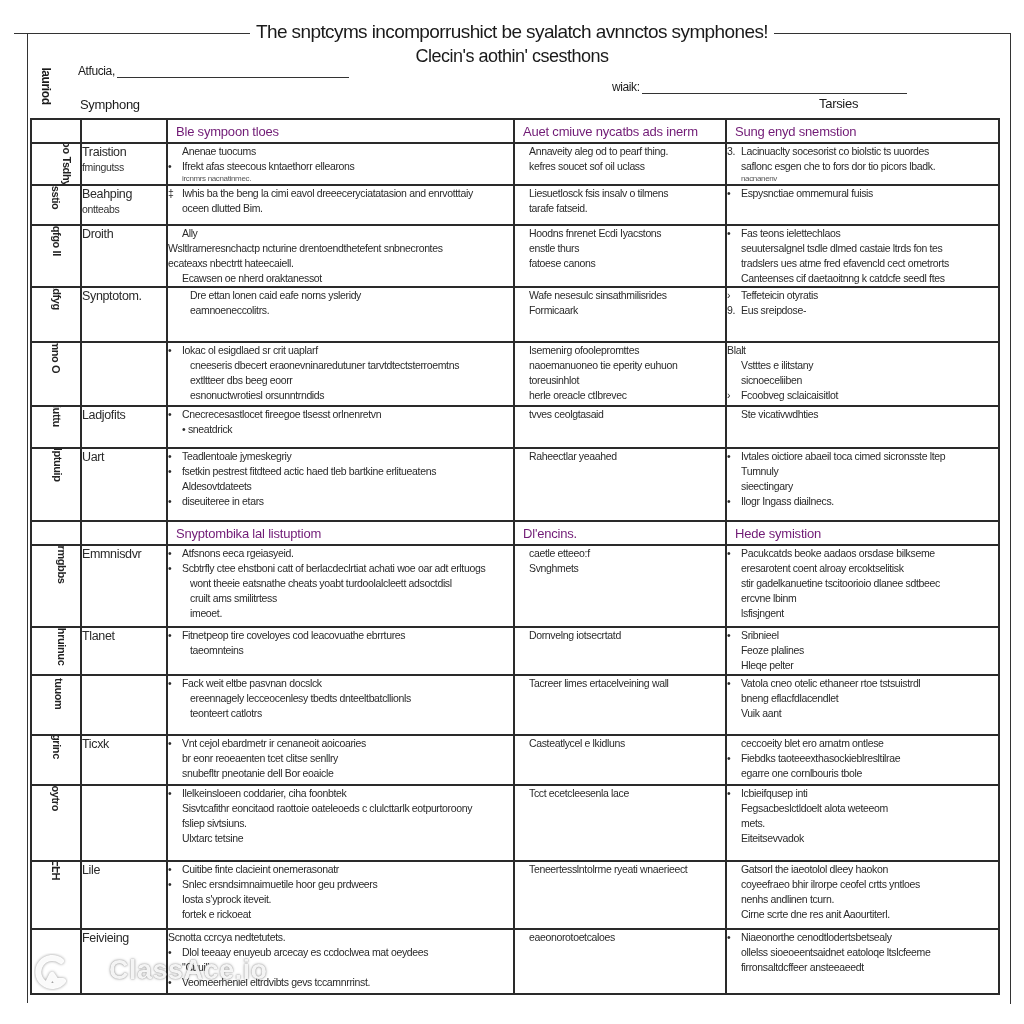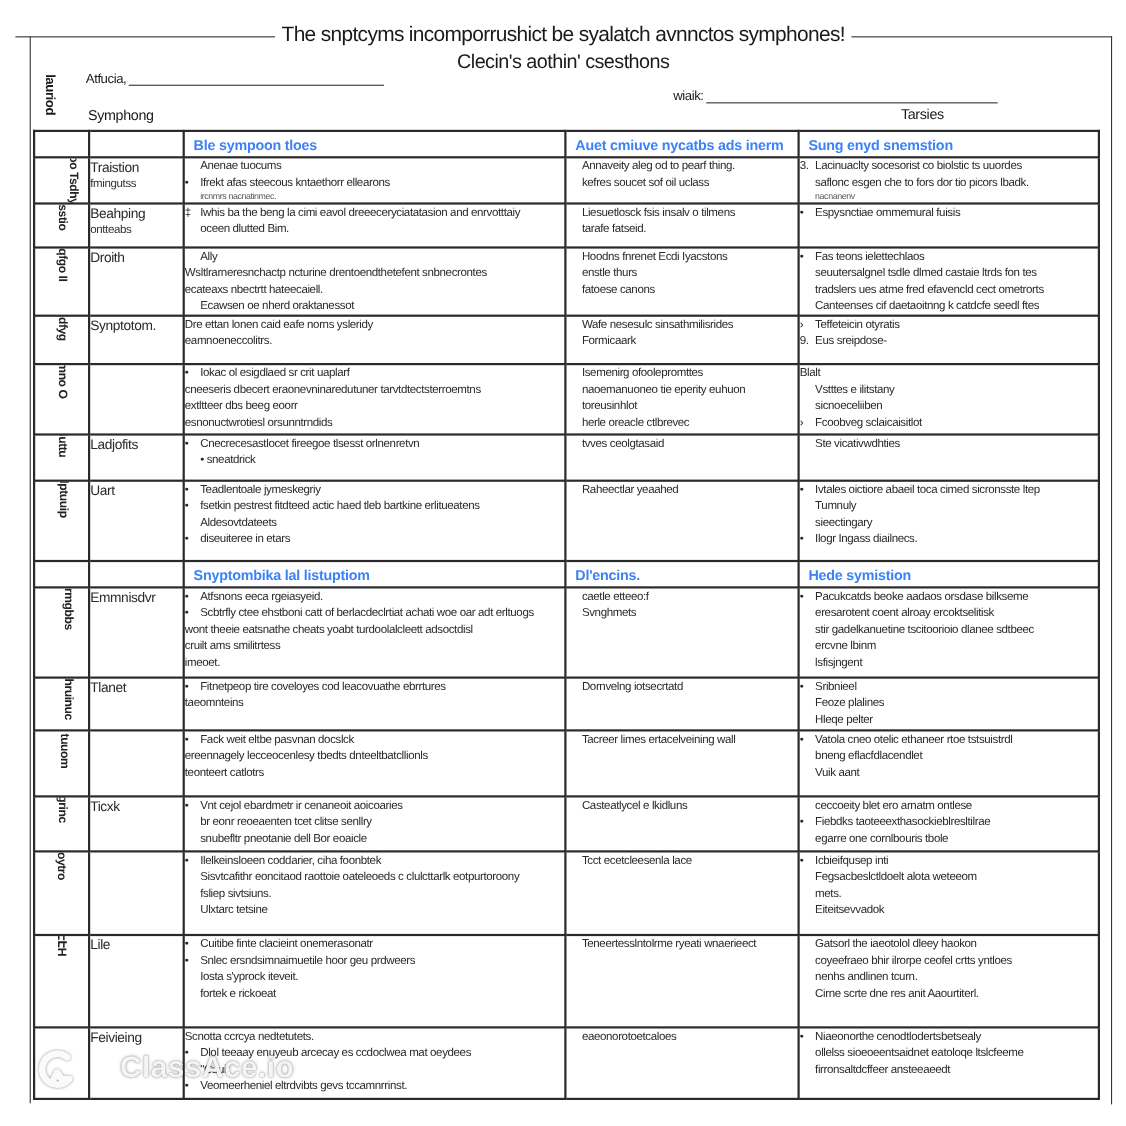--- a/index.html
+++ b/index.html
@@ -51,25 +51,25 @@
       font-size: 10.5px; line-height: 15px; letter-spacing: -0.35px; color: #2a2a2a;
     }
     td.vcell { vertical-align: middle; text-align: center; overflow: hidden; }
     td.vcell span { font-size: 11px; font-weight: bold; color: #222; }
     td.label { padding: 6px 0 0 10px; font-size: 12px; color: #222; }
     td.label .main { font-size: 12.5px; line-height: 16px; display: block; }
     td.label .sub { font-size: 10.5px; display: block; color: #333; }
     td.content { padding: 3px 6px 2px 10px; }
     td.content .ln { display: block; white-space: nowrap; overflow: hidden; }
     td.content .ln.ind { padding-left: 14px; }
-    td.content .ln.ind2 { }
+    td.content .ln.ind2 { padding-left: 22px; }
     td.content .ln .b { display: inline-block; width: 14px; }
     td.content .ln.sm { font-size: 8px; line-height: 10px; color: #555; }
     tr.hrow td { height: 22px; vertical-align: middle; }
-    tr.hrow td.h { font-size: 13px; font-weight: bold; color: #3b82f6; padding-left: 8px; letter-spacing: -0.2px; }
+    tr.hrow td.h { font-size: 13px; font-weight: normal; color: #701a75; padding-left: 8px; letter-spacing: -0.2px; }
     tr.hrow td.hb { font-size: 12.5px; color: #111; padding-left: 8px; }
 
     .watermark {
       position: absolute; left: 34px; top: 945px; height: 50px; display: flex; align-items: center;
       color: rgba(255,255,255,0.92); font-size: 27px; font-weight: bold; letter-spacing: 0.5px;
       text-shadow: 0 0 3px rgba(0,0,0,0.35), 0 0 1px rgba(0,0,0,0.4);
       gap: 31px;
     }
     .watermark .logo {
       width: 34px; height: 34px; margin-right: 10px; position: relative;
@@ -169,21 +169,21 @@
           <span class="ln ind"><span>enstle thurs</span></span>
           <span class="ln ind"><span>fatoese canons</span></span>
         </td>
         <td class="content">
           <span class="ln"><span class="b">•</span><span>Fas teons ielettechlaos</span></span>
           <span class="ln ind"><span>seuutersalgnel tsdle dlmed castaie ltrds fon tes</span></span>
           <span class="ln ind"><span>tradslers ues atme fred efavencld cect ometrorts</span></span>
           <span class="ln ind"><span>Canteenses cif daetaoitnng k catdcfe seedl ftes</span></span>
         </td>
       </tr>
-      <tr style="height: 44px; margin-top: 36px;">
+      <tr style="height: 55px; margin-top: 36px;">
         <td class="vcell"><span>Edfyg</span></td>
         <td class="label">
           <span class="main">Synptotom.</span>
           <span class="sub"></span>
         </td>
         <td class="content">
           <span class="ln ind2"><span>Dre ettan lonen caid eafe norns ysleridy</span></span>
           <span class="ln ind2"><span>eamnoeneccolitrs.</span></span>
         </td>
         <td class="content">
@@ -365,21 +365,21 @@
         <td class="content">
           <span class="ln ind"><span>Tcct ecetcleesenla lace</span></span>
         </td>
         <td class="content">
           <span class="ln"><span class="b">•</span><span>Icbieifqusep inti</span></span>
           <span class="ln ind"><span>Fegsacbeslctldoelt alota weteeom</span></span>
           <span class="ln ind"><span>mets.</span></span>
           <span class="ln ind"><span>Eiteitsevvadok</span></span>
         </td>
       </tr>
-      <tr style="height: 84px;">
+      <tr style="height: 68px;">
         <td class="vcell"><span>ԷԷH</span></td>
         <td class="label">
           <span class="main">Lile</span>
           <span class="sub"></span>
         </td>
         <td class="content">
           <span class="ln"><span class="b">•</span><span>Cuitibe finte clacieint onemerasonatr</span></span>
           <span class="ln"><span class="b">•</span><span>Snlec ersndsimnaimuetile hoor geu prdweers</span></span>
           <span class="ln ind"><span>Iosta s'yprock iteveit.</span></span>
           <span class="ln ind"><span>fortek e rickoeat</span></span>

